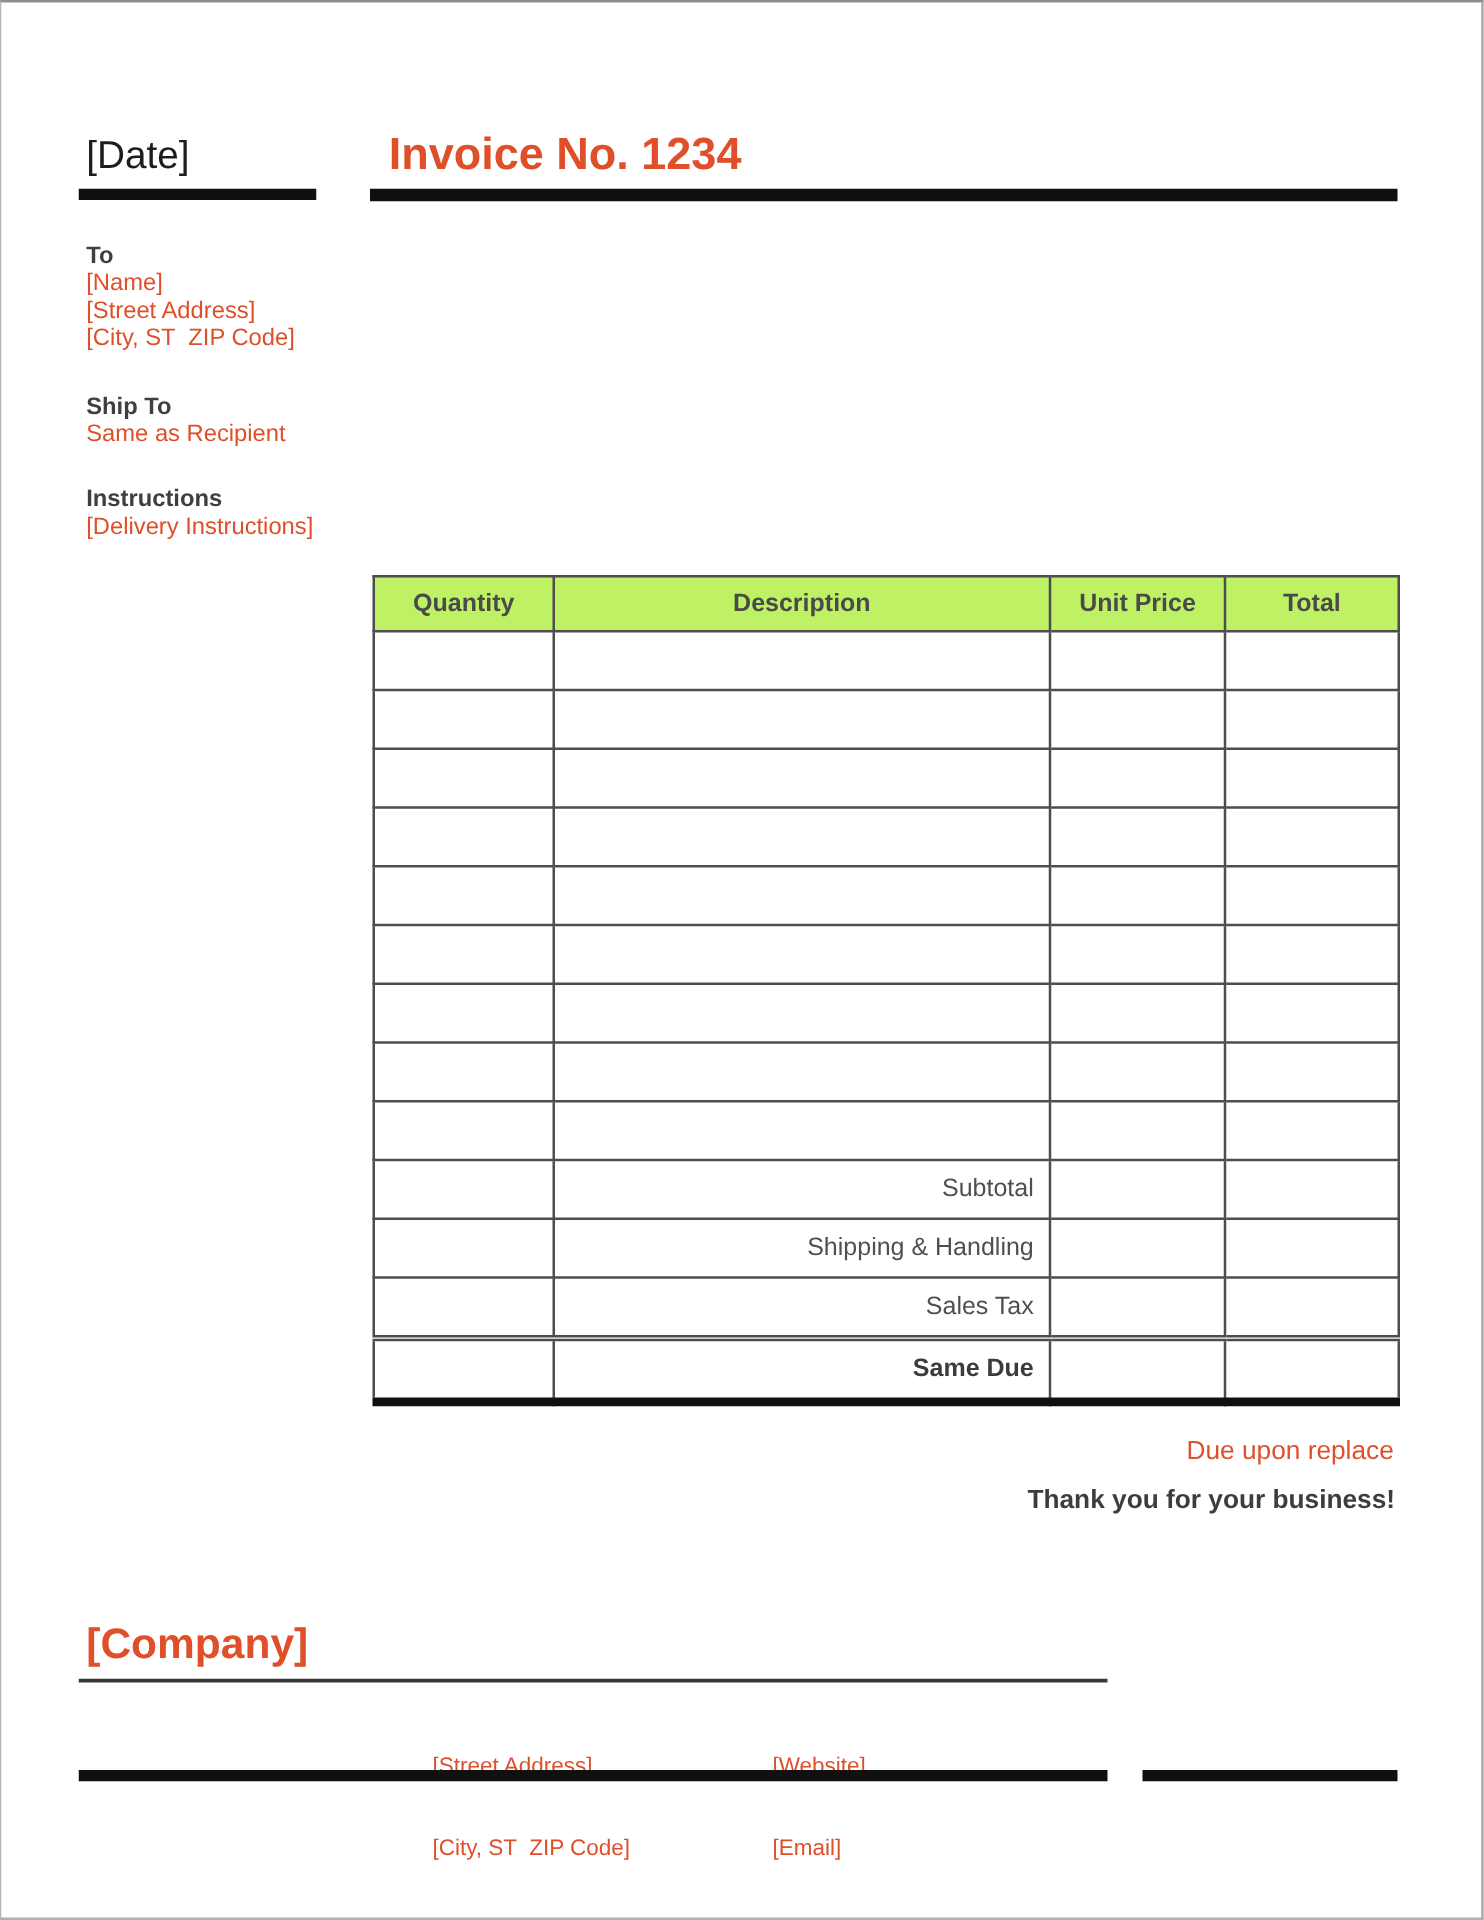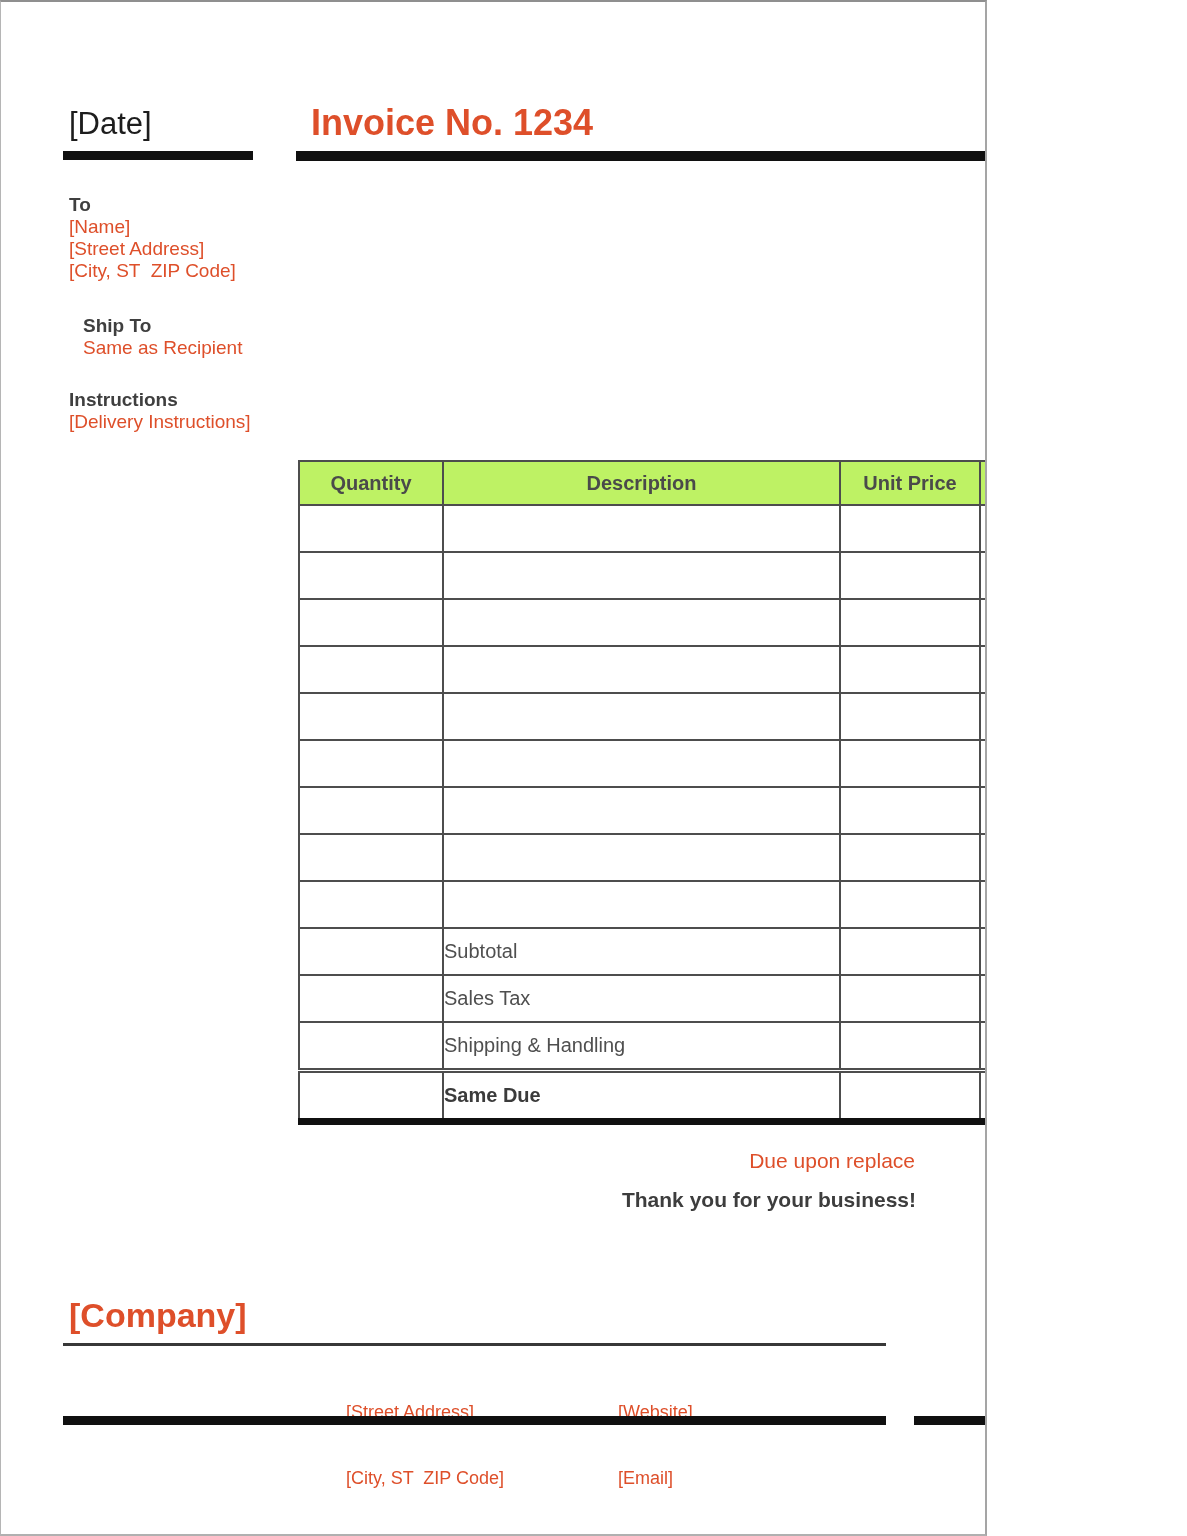--- a/index.html
+++ b/index.html
@@ -1,18 +1,18 @@
 <!DOCTYPE html>
 <html><head>
 <meta charset="utf-8">
 <style>
   html,body { margin:0; padding:0; background:#ffffff; }
   .page {
     position:relative;
-    width:987px; height:1536px;
+    width:1187px; height:1536px;
     box-sizing:border-box;
     background:#fff;
     font-family:"Liberation Sans","DejaVu Sans",sans-serif;
     border-top:2px solid #8f8f8f;
     border-right:2px solid #a5a5a5;
     border-left:1px solid #b5b5b5;
     border-bottom:2px solid #b0b0b0;
     overflow:hidden;
     color:var(--text-dark,#3f3f3f);
   }
@@ -20,40 +20,40 @@
 
   
   .date-field { left:68px; top:104px; font-size:31px; color:#1d1d1d; }
   .date-bar   { left:62px; top:149px; width:190px; height:9px; background:var(--bar-black,#101010); }
   .invoice-title { left:310px; top:100px; font-size:36px; font-weight:bold; color:var(--accent,#de4f2a); }
   .title-bar  { left:295px; top:149px; width:822px; height:10px; background:var(--bar-black,#101010); }
 
   
   .block { font-size:19px; line-height:22px; }
   .to-block { left:68px; top:192px; }
-  .ship-block { left:68px; top:313px;margin-left:14px; }
+  .ship-block { left:68px; top:313px; }
   .instr-block { left:68px; top:387px; }
   .block .label { font-weight:bold; color:var(--text-dark,#3f3f3f); }
   .block .value { color:var(--accent,#de4f2a); white-space:pre-wrap; }
 
   
   table.items {
     left:297px; top:458px; width:820px;
     border-collapse:collapse; table-layout:fixed;
     border:2px solid var(--grid-gray,#4d4d4d);
     border-bottom:7px solid var(--bar-black,#101010);
   }
   table.items th, table.items td { border:2px solid var(--grid-gray,#4d4d4d); padding:0; }
   table.items thead th {
     height:42px; font-size:20px; font-weight:bold;
     color:#4a4a4a; text-align:center; background:#bef264;
   }
   table.items tbody td { height:45px; background:#fff; }
   td.sum-label {
-    text-align:left; padding-right:12px !important;
+    text-align:right; padding-right:12px !important;
     font-size:20px; color:#4f4f4f;
   }
   tr.total-row td { border-top:5px double var(--grid-gray,#4d4d4d); }
   td.total-label { font-weight:bold; color:#3b3b3b; }
 
   
   .due-note   { right:70px; top:1147px; font-size:21px; color:var(--accent,#de4f2a); }
   .thanks-note{ right:69px; top:1186px; font-size:21px; font-weight:bold; color:#3d3d3d; }
 
   
@@ -170,27 +170,27 @@
           <td></td>
         </tr>
         <tr>
           <td></td>
           <td class="sum-label">Subtotal</td>
           <td></td>
           <td></td>
         </tr>
         <tr>
           <td></td>
+          <td class="sum-label">Shipping &amp; Handling</td>
+          <td></td>
+          <td></td>
+        </tr>
+        <tr>
+          <td></td>
           <td class="sum-label">Sales Tax</td>
-          <td></td>
-          <td></td>
-        </tr>
-        <tr>
-          <td></td>
-          <td class="sum-label">Shipping &amp; Handling</td>
           <td></td>
           <td></td>
         </tr>
         <tr class="total-row">
           <td></td>
           <td class="sum-label total-label">Same Due</td>
           <td></td>
           <td></td>
         </tr>
       </tbody>

